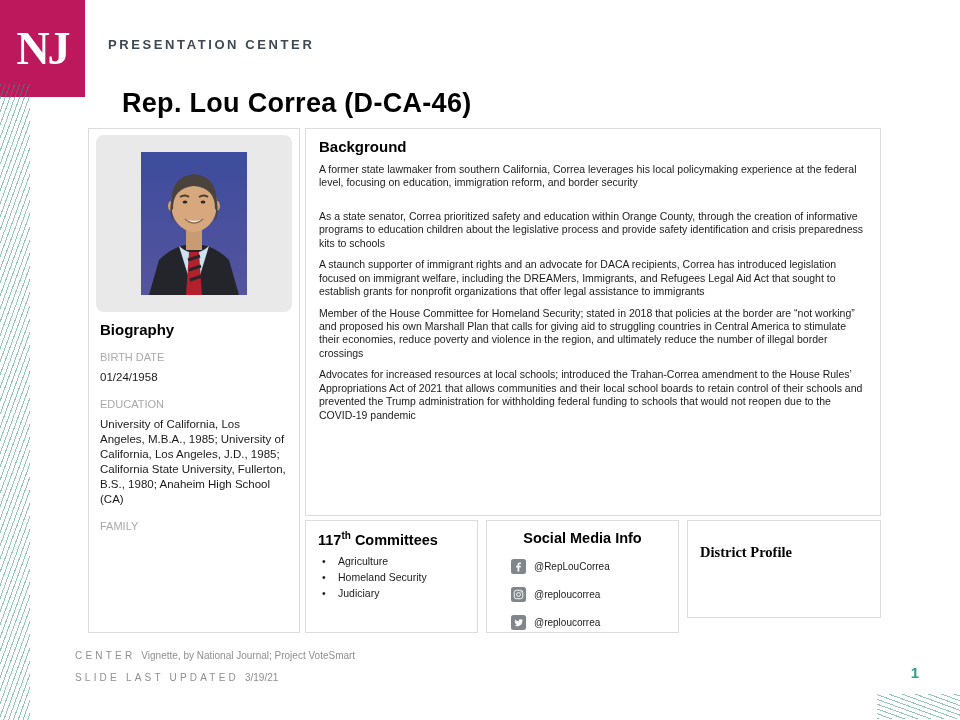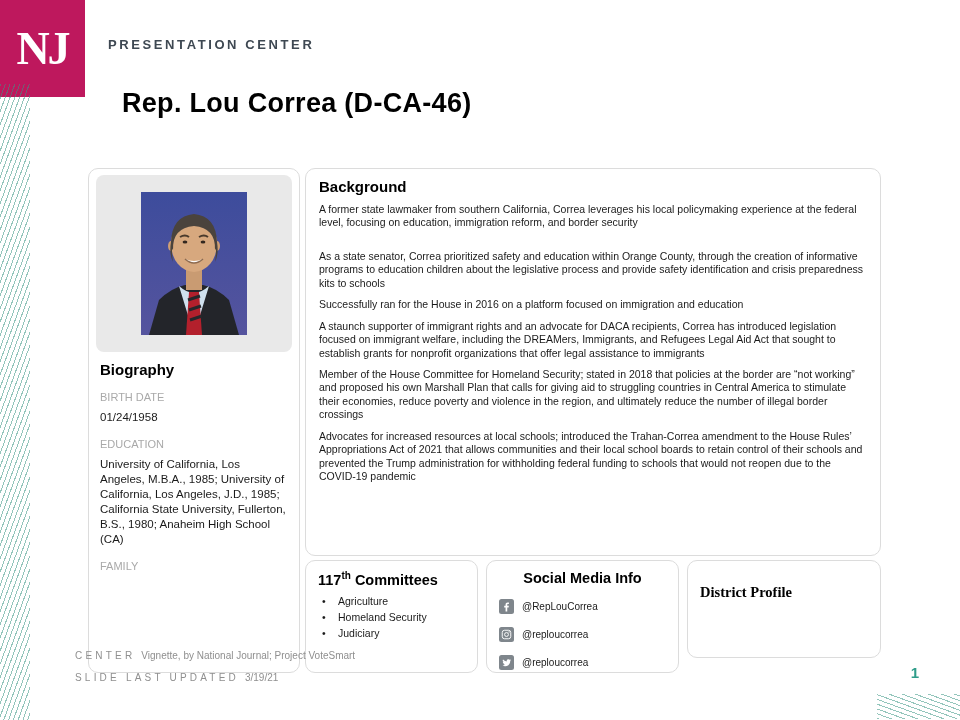--- a/index.html
+++ b/index.html
@@ -38,21 +38,21 @@
   }
   .corner-stripes {
     left:877px; top:694px; width:83px; height:25px;
     background:repeating-linear-gradient(20deg,
       rgba(58,150,132,0.55) 0 1px, transparent 1px 4.5px);
   }
 
   
   .card {
     position:absolute; background:#fff;
-    border:1px solid #dcdcdc; border-radius:10px; box-sizing:border-box;margin-top:40px;
+    border:1px solid #dcdcdc; border-radius:0; box-sizing:border-box;
   }
   .section-heading { font-size:15px; font-weight:bold; color:#000; }
 
   
   .left-card { left:88px; top:128px; width:212px; height:505px; }
   .photo-box {
     position:absolute; left:7px; top:6px; width:196px; height:177px;
     background:#e9e9e9; border-radius:8px;
   }
   .portrait { position:absolute; left:45px; top:17px; width:106px; height:143px; }
@@ -71,21 +71,21 @@
   .committees-card { left:305px; top:520px; width:173px; height:113px; padding:9px 12px; }
   .committees-card .section-heading { font-size:14.5px; }
   .committees-card sup { font-size:10px; }
   .committees-card ul { margin:5px 0 0 0; padding:0; list-style:none; }
   .committees-card li {
     font-size:10.5px; color:#1a1a1a; line-height:1.55;
     padding-left:20px; position:relative;
   }
   .committees-card li::before { content:"•"; position:absolute; left:4px; }
 
-  .social-card { left:486px; top:520px; width:193px; height:113px; padding:9px 10px; }
+  .social-card { left:486px; top:520px; width:193px; height:113px; padding:9px 22px; }
   .social-card .section-heading { font-size:14.5px; text-align:center; }
   .social-row { display:flex; align-items:center; gap:8px; margin:13px 0 0 2px; }
   .social-row:first-of-type { margin-top:11px; }
   .social-icon { width:15px; height:15px; flex:0 0 15px; }
   .handle { font-size:10px; color:#1a1a1a; }
 
   .district-card { left:687px; top:520px; width:194px; height:98px; padding:23px 12px;font-family:Liberation Serif, serif; }
   .district-card .section-heading { font-size:14.5px; }
   .district-grid {
     display:grid; grid-template-columns:78px 1fr; margin-top:13px; row-gap:7px;
@@ -151,21 +151,20 @@
     <div class="bio-label">EDUCATION</div>
     <div class="bio-value">University of California, Los Angeles, M.B.A., 1985; University of California, Los Angeles, J.D., 1985; California State University, Fullerton, B.S., 1980; Anaheim High School (CA)</div>
     <div class="bio-label">FAMILY</div>
   </div>
 </div>
 
 <div class="card bg-card">
   <div class="section-heading">Background</div>
   <p class="gap">A former state lawmaker from southern California, Correa leverages his local policymaking experience at the federal level, focusing on education, immigration reform, and border security</p>
   <p>As a state senator, Correa prioritized safety and education within Orange County, through the creation of informative programs to education children about the legislative process and provide safety identification and crisis preparedness kits to schools</p>
-  <p>Successfully ran for the House in 2016 on a platform focused on immigration and education</p>
   <p>A staunch supporter of immigrant rights and an advocate for DACA recipients, Correa has introduced legislation focused on immigrant welfare, including the DREAMers, Immigrants, and Refugees Legal Aid Act that sought to establish grants for nonprofit organizations that offer legal assistance to immigrants</p>
   <p>Member of the House Committee for Homeland Security; stated in 2018 that policies at the border are “not working” and proposed his own Marshall Plan that calls for giving aid to struggling countries in Central America to stimulate their economies, reduce poverty and violence in the region, and ultimately reduce the number of illegal border crossings</p>
   <p>Advocates for increased resources at local schools; introduced the Trahan-Correa amendment to the House Rules’ Appropriations Act of 2021 that allows communities and their local school boards to retain control of their schools and prevented the Trump administration for withholding federal funding to schools that would not reopen due to the COVID-19 pandemic</p>
 </div>
 
 <div class="card committees-card">
   <div class="section-heading"><span>117</span><sup>th</sup><span> Committees</span></div>
   <ul>
     <li>Agriculture</li>
     <li>Homeland Security</li>

